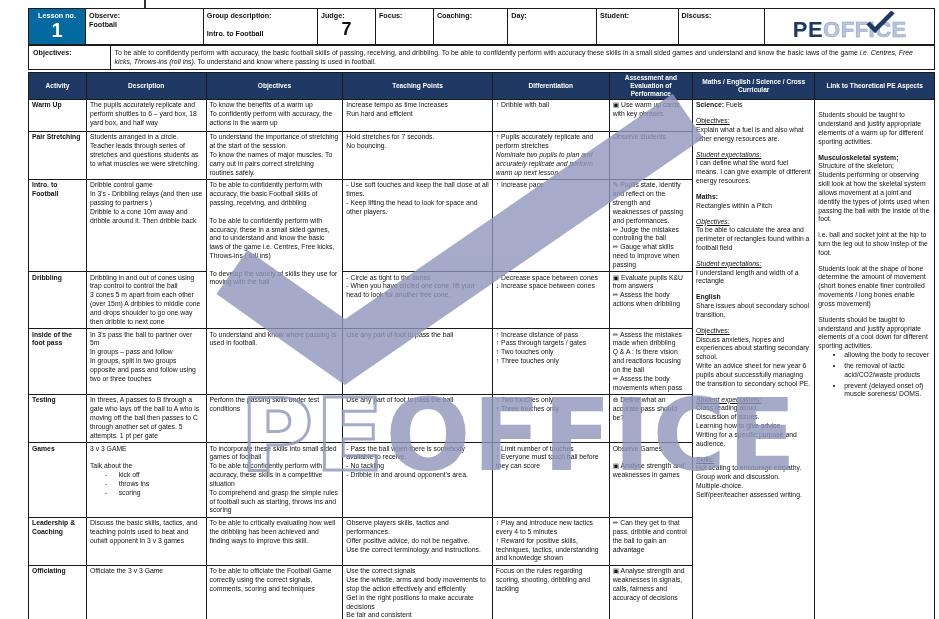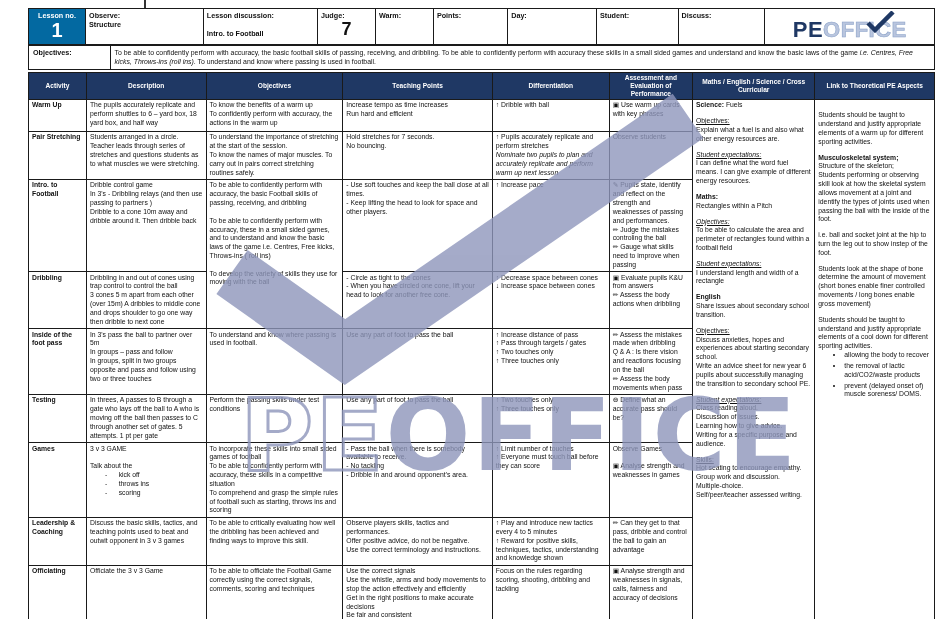--- a/index.html
+++ b/index.html
@@ -59,35 +59,35 @@
         <col style="width:18.7%">
     </colgroup>
     <tbody>
         <tr style="height:36px;">
       <td class="hcell-dark">
         <div class="lbl">Lesson no.</div>
         <div class="big-num">1</div>
       </td>
       <td>
         <div class="lbl">Observe:</div>
-        <div class="lbl">Structure</div>
-      </td>
-      <td>
-        <div class="lbl">Lesson discussion:</div>
+        <div class="lbl">Football</div>
+      </td>
+      <td>
+        <div class="lbl">Group description:</div>
         <div class="lbl" style="margin-top:9px;">Intro. to Football</div>
       </td>
       <td>
         <div class="lbl">Judge:</div>
         <div class="year-num">7</div>
       </td>
       <td>
-        <div class="lbl">Warm:</div>
-      </td>
-      <td>
-        <div class="lbl">Points:</div>
+        <div class="lbl">Focus:</div>
+      </td>
+      <td>
+        <div class="lbl">Coaching:</div>
       </td>
       <td>
         <div class="lbl">Day:</div>
       </td>
       <td>
         <div class="lbl">Student:</div>
       </td>
       <td>
         <div class="lbl">Discuss:</div>
       </td>

